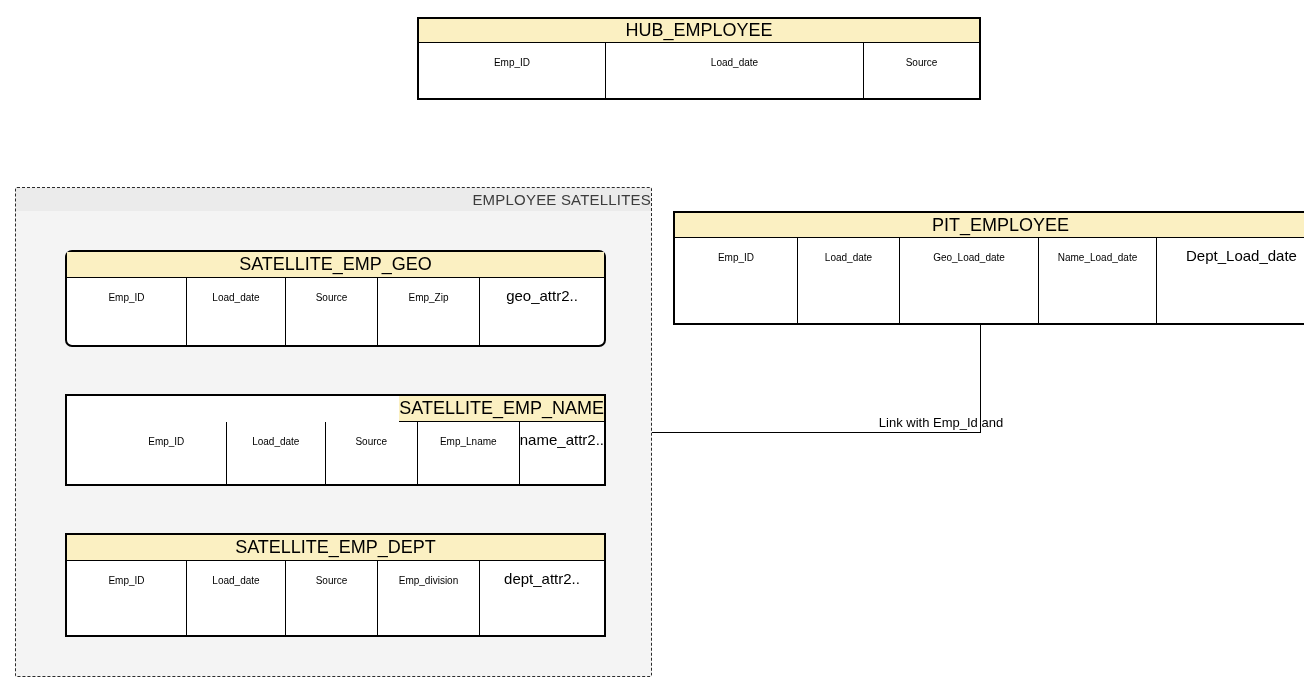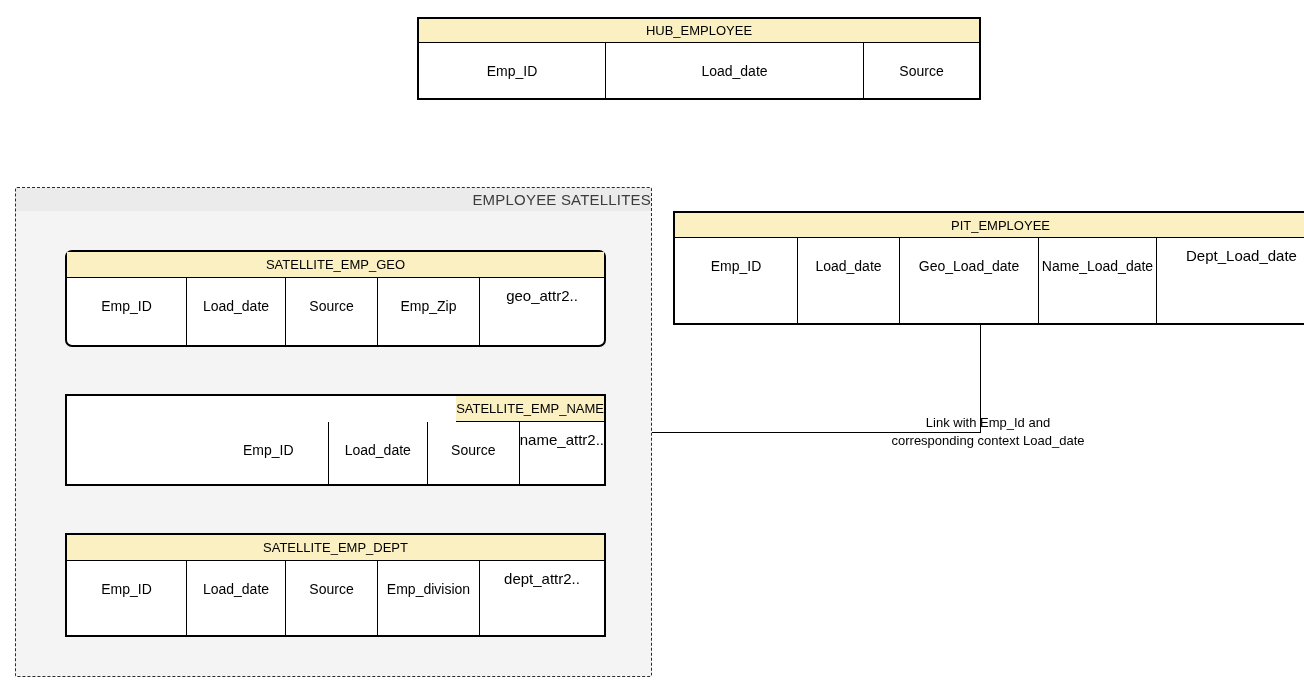--- a/index.html
+++ b/index.html
@@ -40,30 +40,30 @@
     background: #fff;
     display: flex;
     flex-direction: column;
   }
   .dv-title {
     background: var(--table-header-fill, #fbf0c2);
     border-bottom: 1px solid var(--table-border, #000);
     display: flex;
     align-items: center;
     justify-content: center;
-    font-size: 13px;
+    font-size: 18px;
     flex: 0 0 auto;
   }
   .dv-cols { display: flex; flex: 1 1 auto; }
   .dv-col {
     box-sizing: border-box;
     border-right: 1px solid var(--table-border, #000);
     text-align: center;
-    padding-top: 20px;
-    font-size: 14px;
+    padding-top: 14px;
+    font-size: 10px;
     flex: 0 0 auto;
     overflow: hidden;
     white-space: nowrap;
   }
   .dv-col:last-child { border-right: none; flex: 1 1 auto; }
   .dv-col.small { font-size: 15px; padding-top: 9px; }
 
   
   .line { position: absolute; background: #000; }
   .connector-label {
@@ -102,20 +102,21 @@
       <div class="dv-col small">geo_attr2..</div>
     </div>
   </div>
 
   <div class="dv-table" style="left:65px; top:394px; width:541px; height:92px;align-items:flex-end;">
     <div class="dv-title" style="height:25px;">SATELLITE_EMP_NAME</div>
     <div class="dv-cols">
       <div class="dv-col" style="width:120px">Emp_ID</div>
       <div class="dv-col" style="width:99px">Load_date</div>
       <div class="dv-col" style="width:92px">Source</div>
+      <div class="dv-col" style="width:102px">Emp_Lname</div>
       <div class="dv-col small">name_attr2..</div>
     </div>
   </div>
 
   <div class="dv-table" style="left:65px; top:533px; width:541px; height:104px;">
     <div class="dv-title" style="height:25px;">SATELLITE_EMP_DEPT</div>
     <div class="dv-cols">
       <div class="dv-col" style="width:120px">Emp_ID</div>
       <div class="dv-col" style="width:99px">Load_date</div>
       <div class="dv-col" style="width:92px">Source</div>
@@ -131,18 +132,17 @@
       <div class="dv-col" style="width:102px">Load_date</div>
       <div class="dv-col" style="width:139px">Geo_Load_date</div>
       <div class="dv-col" style="width:118px">Name_Load_date</div>
       <div class="dv-col small">Dept_Load_date</div>
     </div>
   </div>
 
   <div class="line" style="left:980px; top:325px; width:1px; height:108px;"></div>
   <div class="line" style="left:652px; top:432px; width:328px; height:1px;"></div>
 
-  <div class="connector-label" style="left:875px; top:414px; width:226px;">
+  <div class="connector-label" style="left:828px; top:414px; width:226px;">
     <div>Link with Emp_Id and</div>
-    <div>corresponding context Load_date</div>
   </div>
 
 </div>
 
 </body></html>

